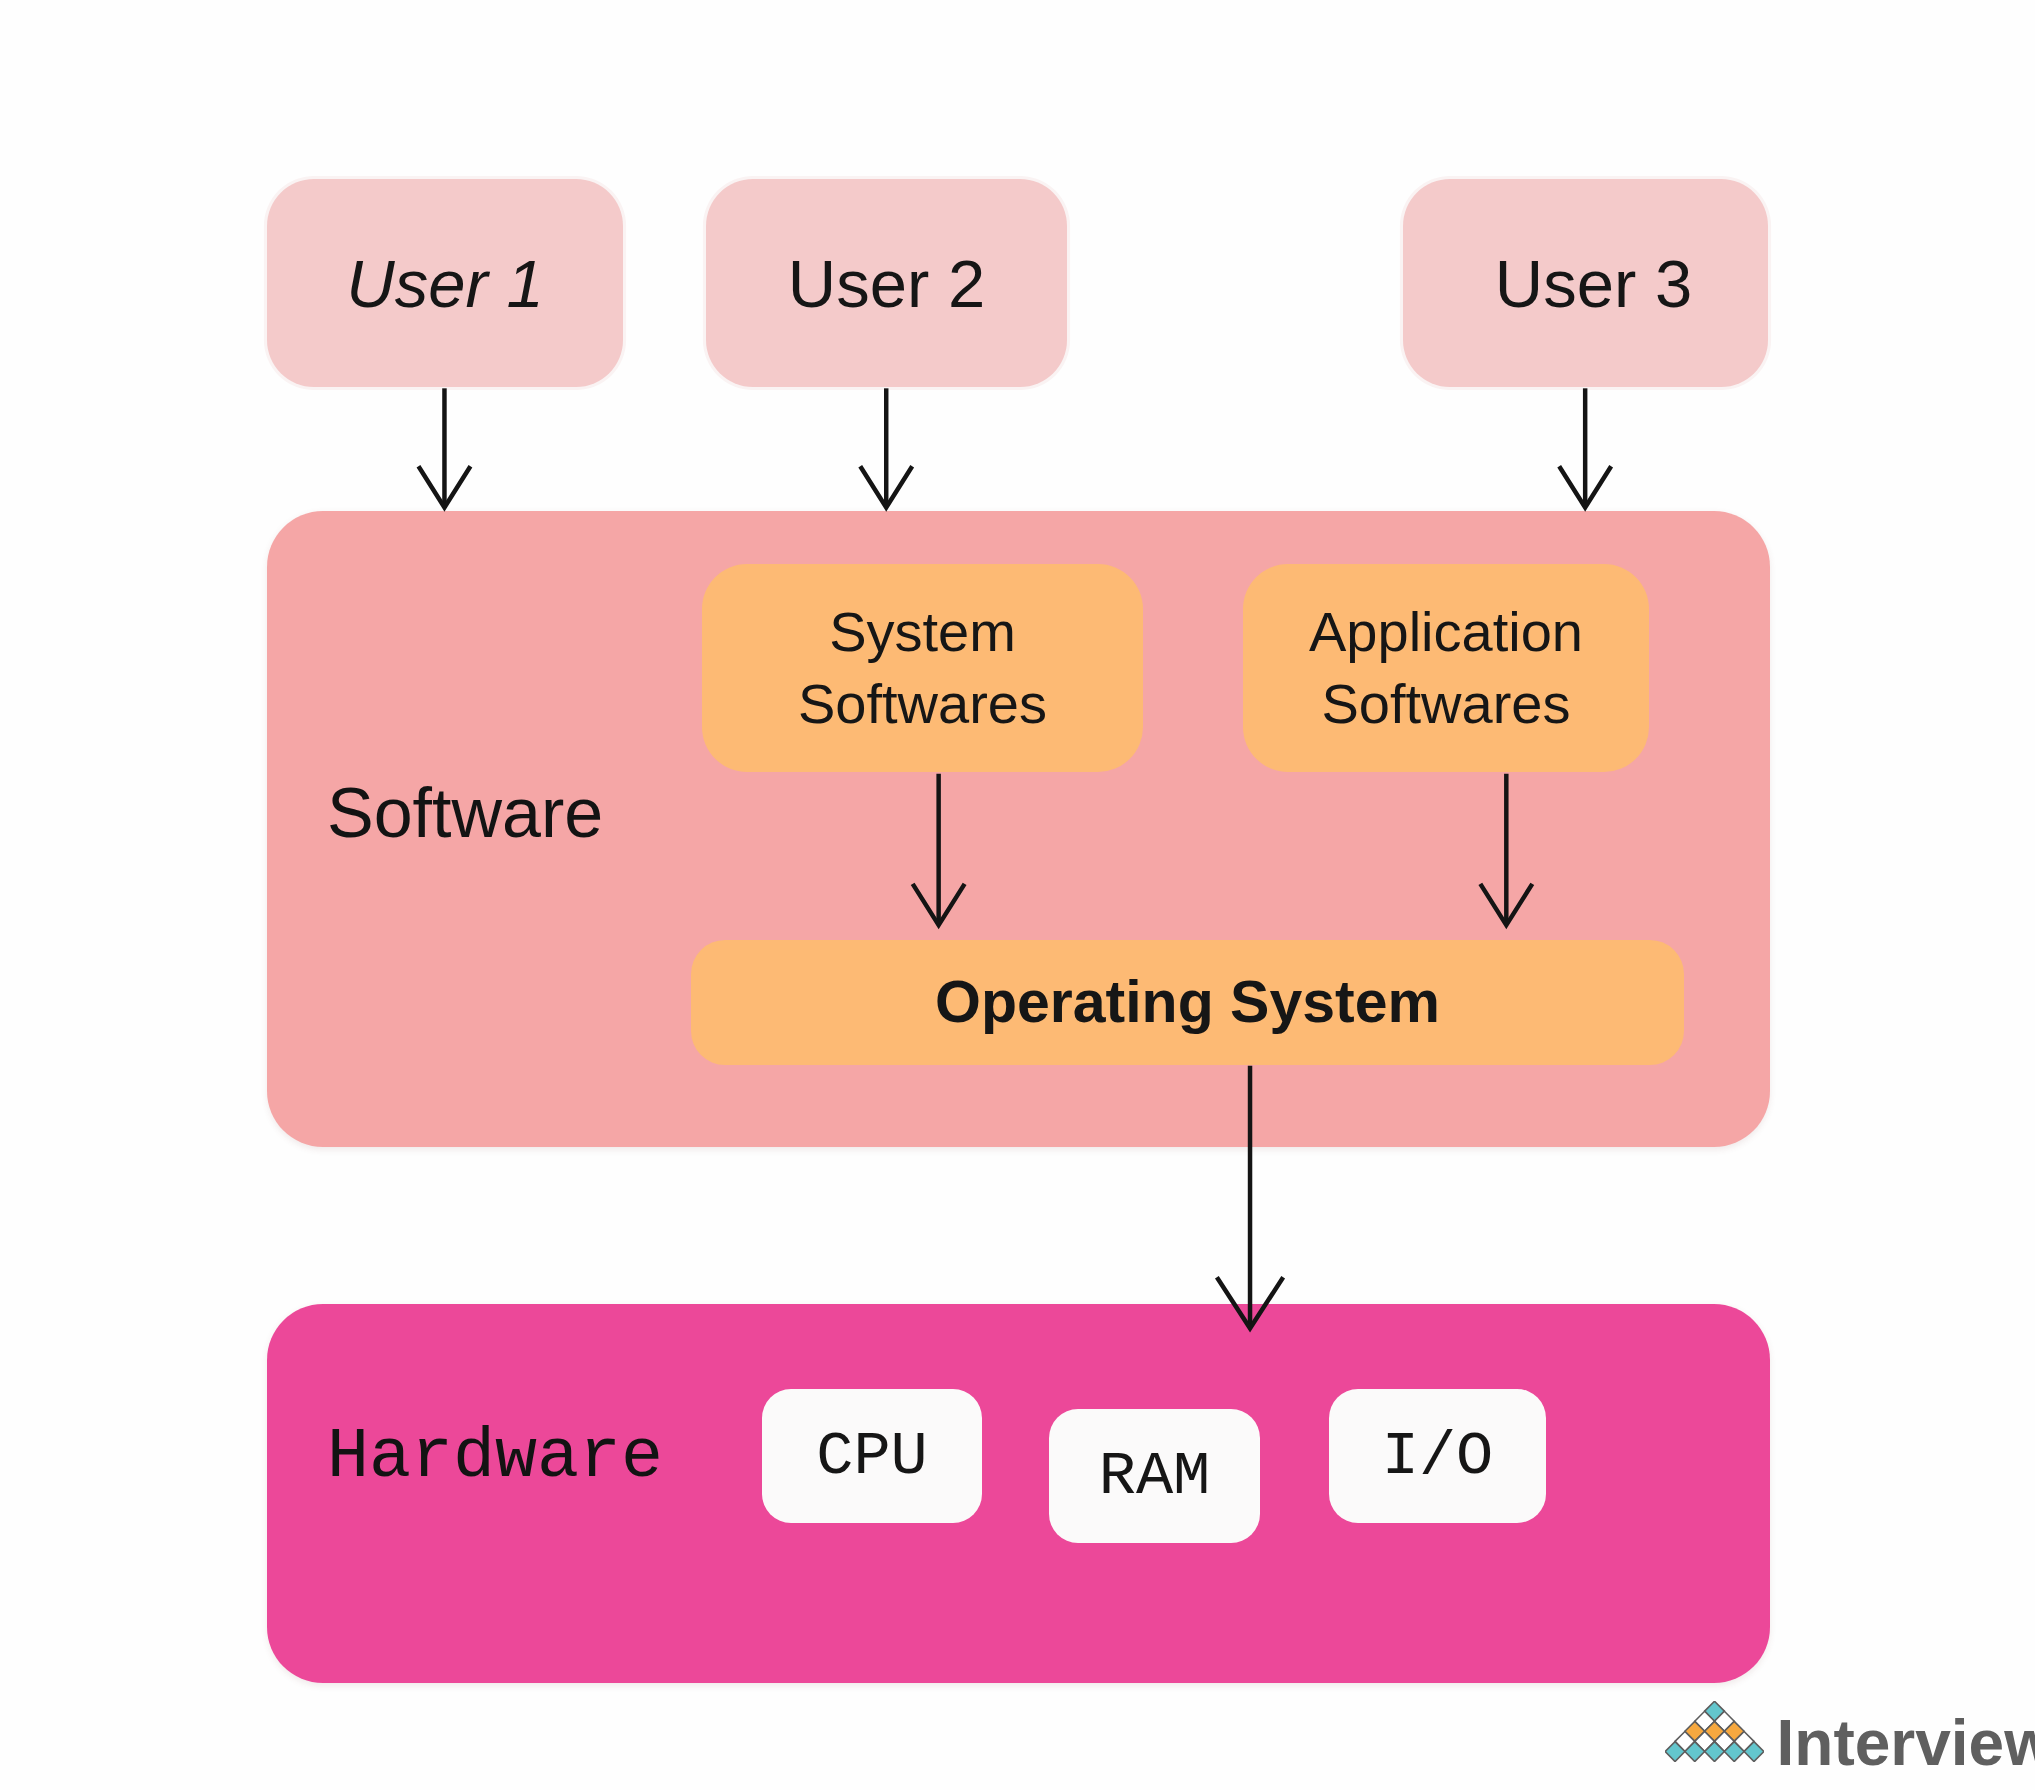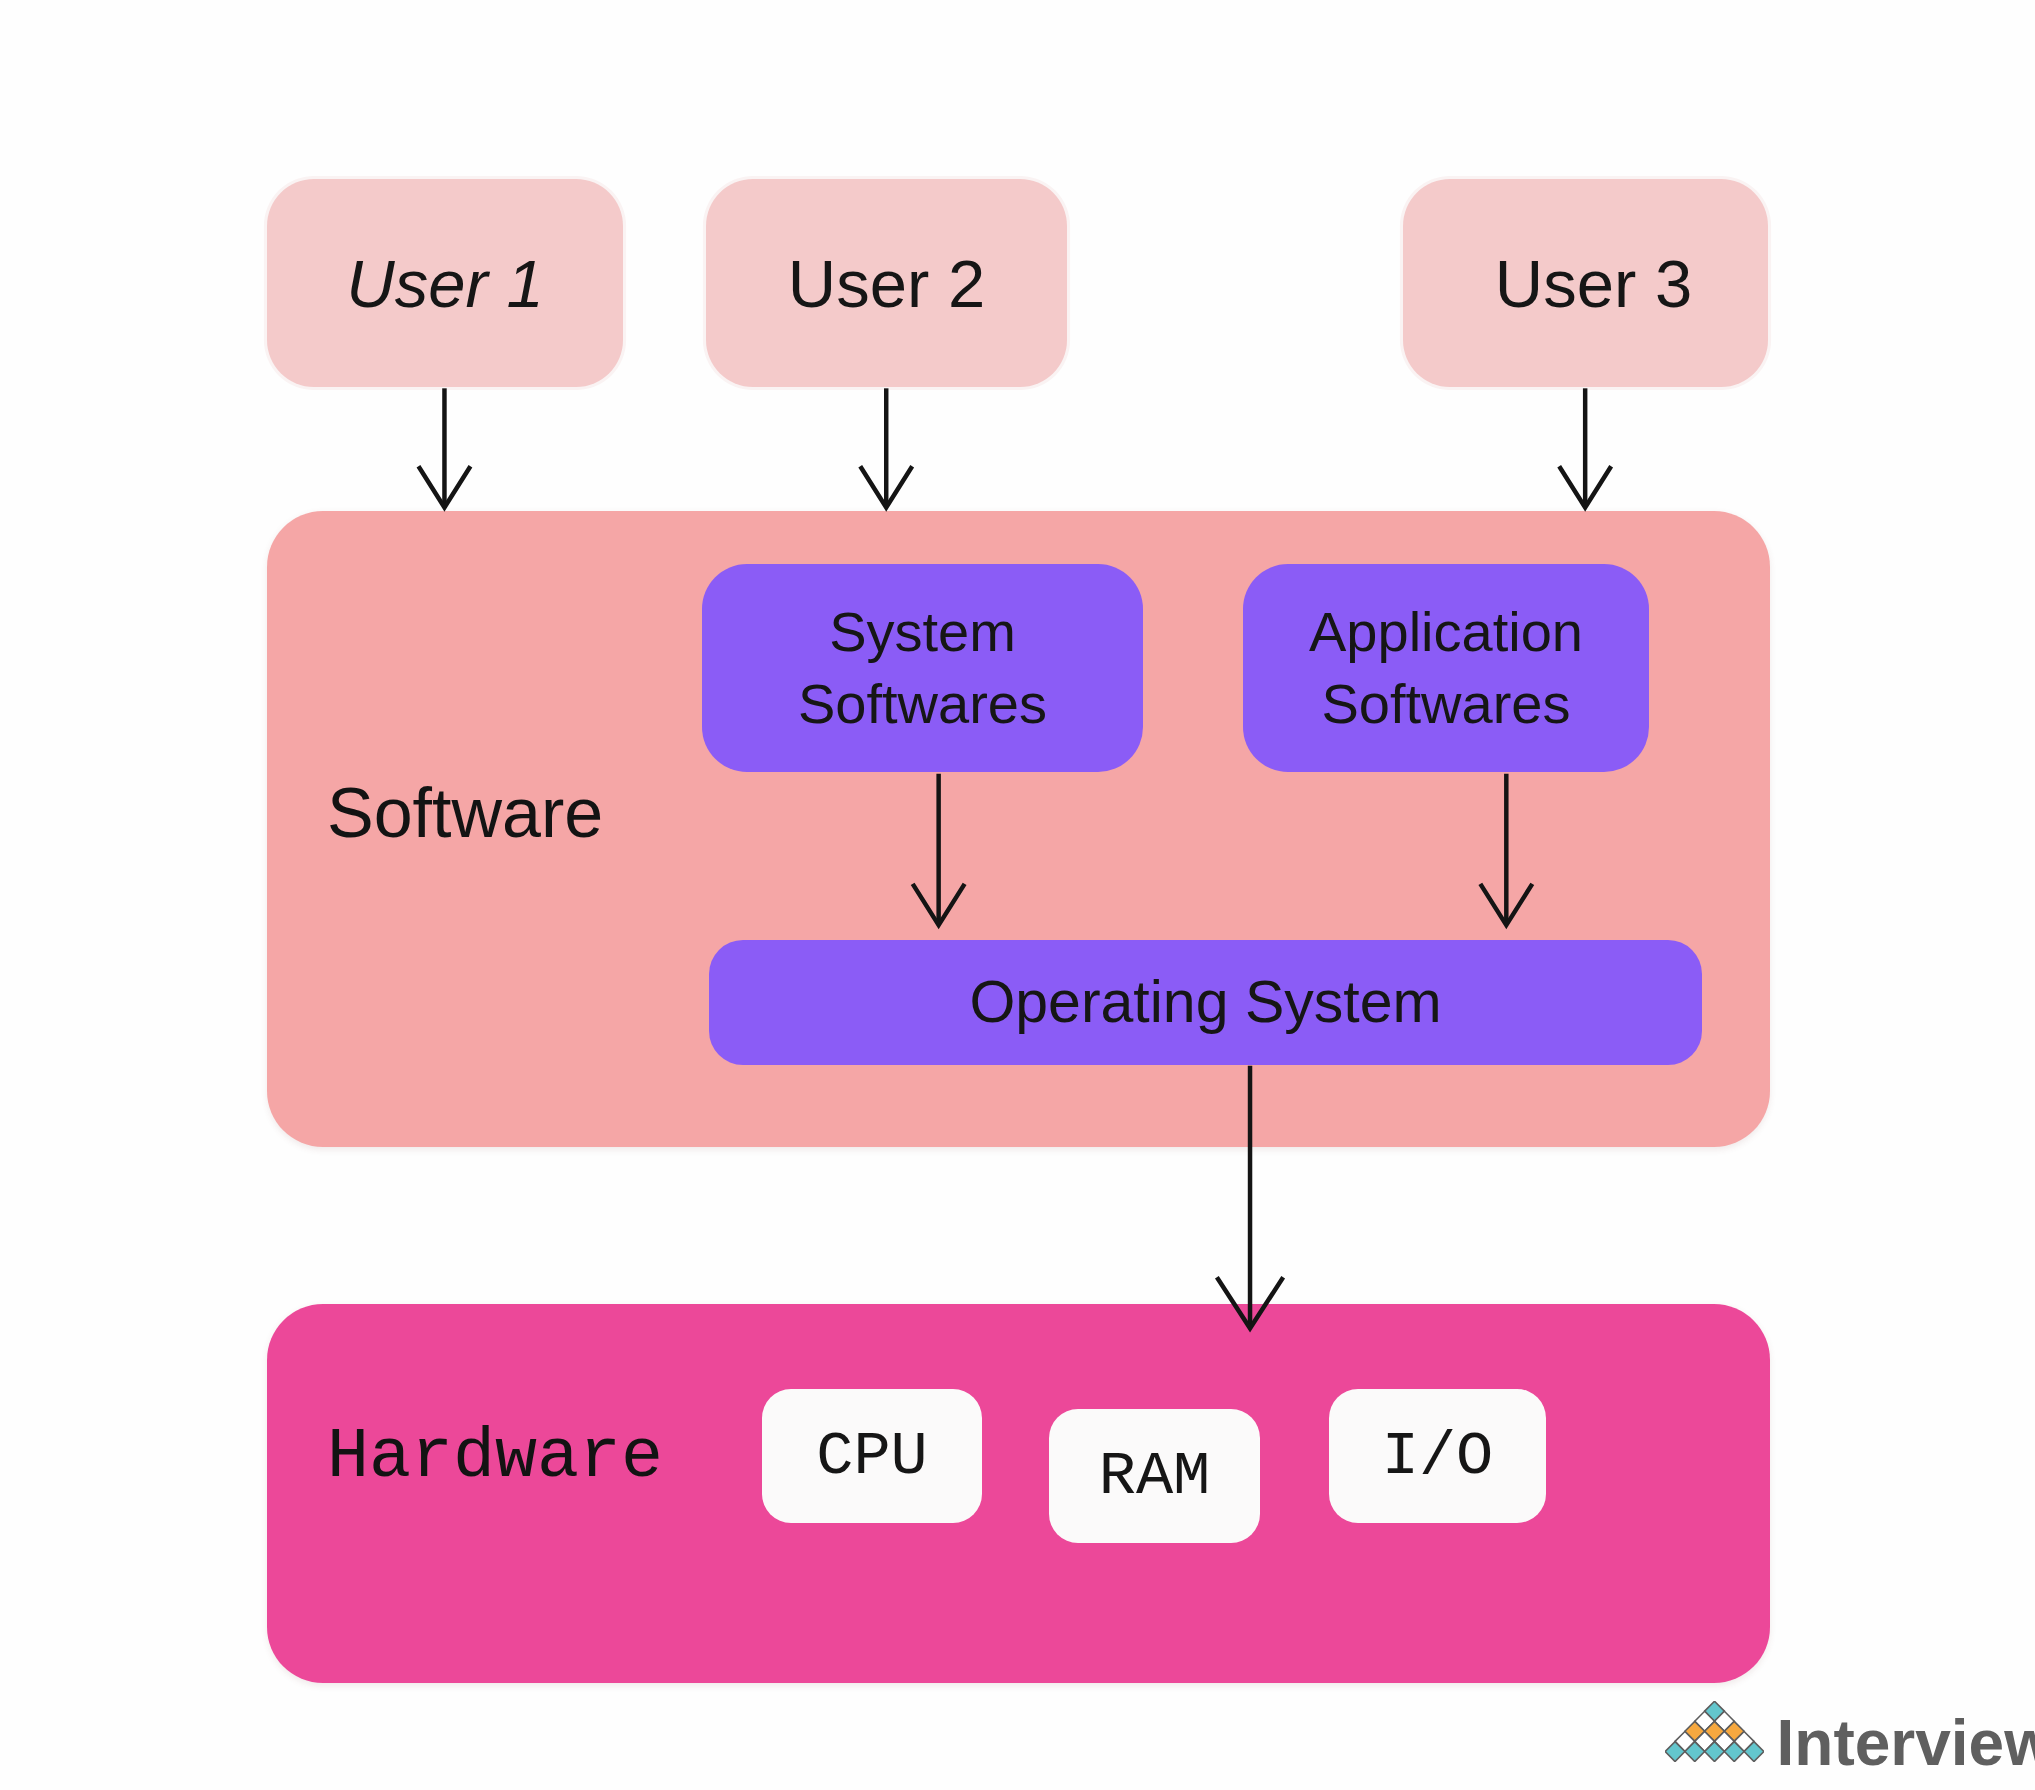--- a/index.html
+++ b/index.html
@@ -53,33 +53,34 @@
     position: absolute;
     font-size: 70px;
     color: #131313;
     white-space: nowrap;
     text-align: center;
   }
   .software-title { left: 60px; top: 262px; }
   .hardware-title { left: 60px; top: 114px; }
 
   .white-card {
-    background: #8b5cf6;
+    background: #fdba74;
     border-radius: 45px;
     font-size: 56px;
     line-height: 1.28;
     white-space: pre-line;
   }
   .sys-box { left: 435px;  top: 53px; width: 441px; height: 208px; }
   .app-box { left: 976px; top: 53px; width: 406px; height: 208px; }
   .os-box  {
-    left: 442px; top: 429px;
+    left: 424px; top: 429px;
     width: 993px; height: 125px;
     border-radius: 34px;
     font-size: 59px;
+    font-weight: bold;
   }
   .hw-card {
     top: 85px; height: 134px;
     background: #fbfafa;
     border-radius: 29px;
     font-size: 62px;
   }
   .cpu-box { left: 495px; width: 220px; }
   .ram-box { left: 782px; width: 211px; margin-top: 20px; }
   .io-box  { left: 1062px; width: 217px; }

